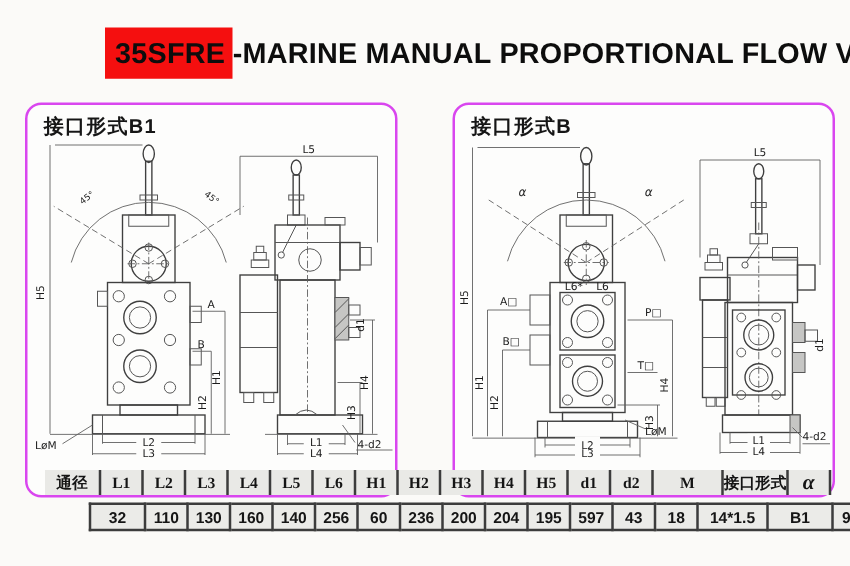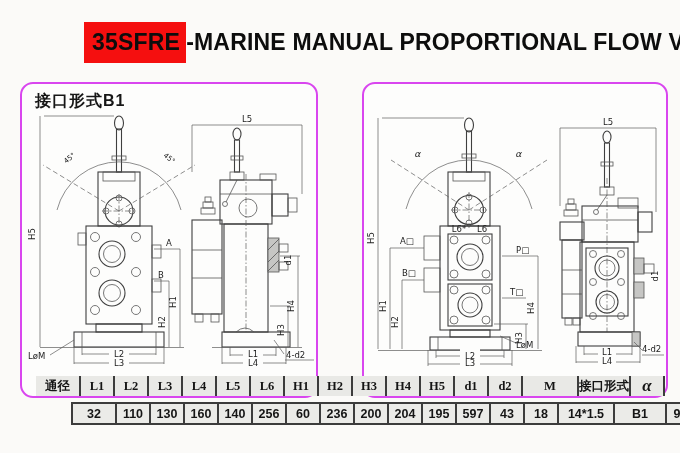--- a/index.html
+++ b/index.html
@@ -187,20 +187,21 @@
     <text transform="rotate(-90 267 150)" x="267" y="150" text-anchor="middle">d1</text>
     <text transform="rotate(-90 270 196)" x="270" y="196" text-anchor="middle">H4</text>
     <text transform="rotate(-90 260 220)" x="260" y="220" text-anchor="middle">H3</text>
     <text x="229" y="247" text-anchor="middle">L1</text>
     <text x="229" y="255.5" text-anchor="middle">L4</text>
     <text x="262" y="248">4-d2</text>
   </svg>
 </div>
 
 <div class="panel b">
+  <div class="panel-title">接口形式B</div>
   <svg class="draw" width="300" height="256" viewBox="0 0 300 256">
 
     <g>
       <ellipse class="o" cx="103" cy="15" rx="4.5" ry="7"></ellipse>
       <rect class="o" x="100.5" y="21" width="5" height="41"></rect>
       <rect class="d" x="96" y="44" width="14" height="4"></rect>
       <rect class="o" x="82" y="62" width="42" height="54"></rect>
       <rect class="d" x="87" y="62" width="32" height="9"></rect>
       <circle class="o" cx="103" cy="100" r="14.5"></circle>
       <circle class="d" cx="103" cy="87" r="3"></circle>

